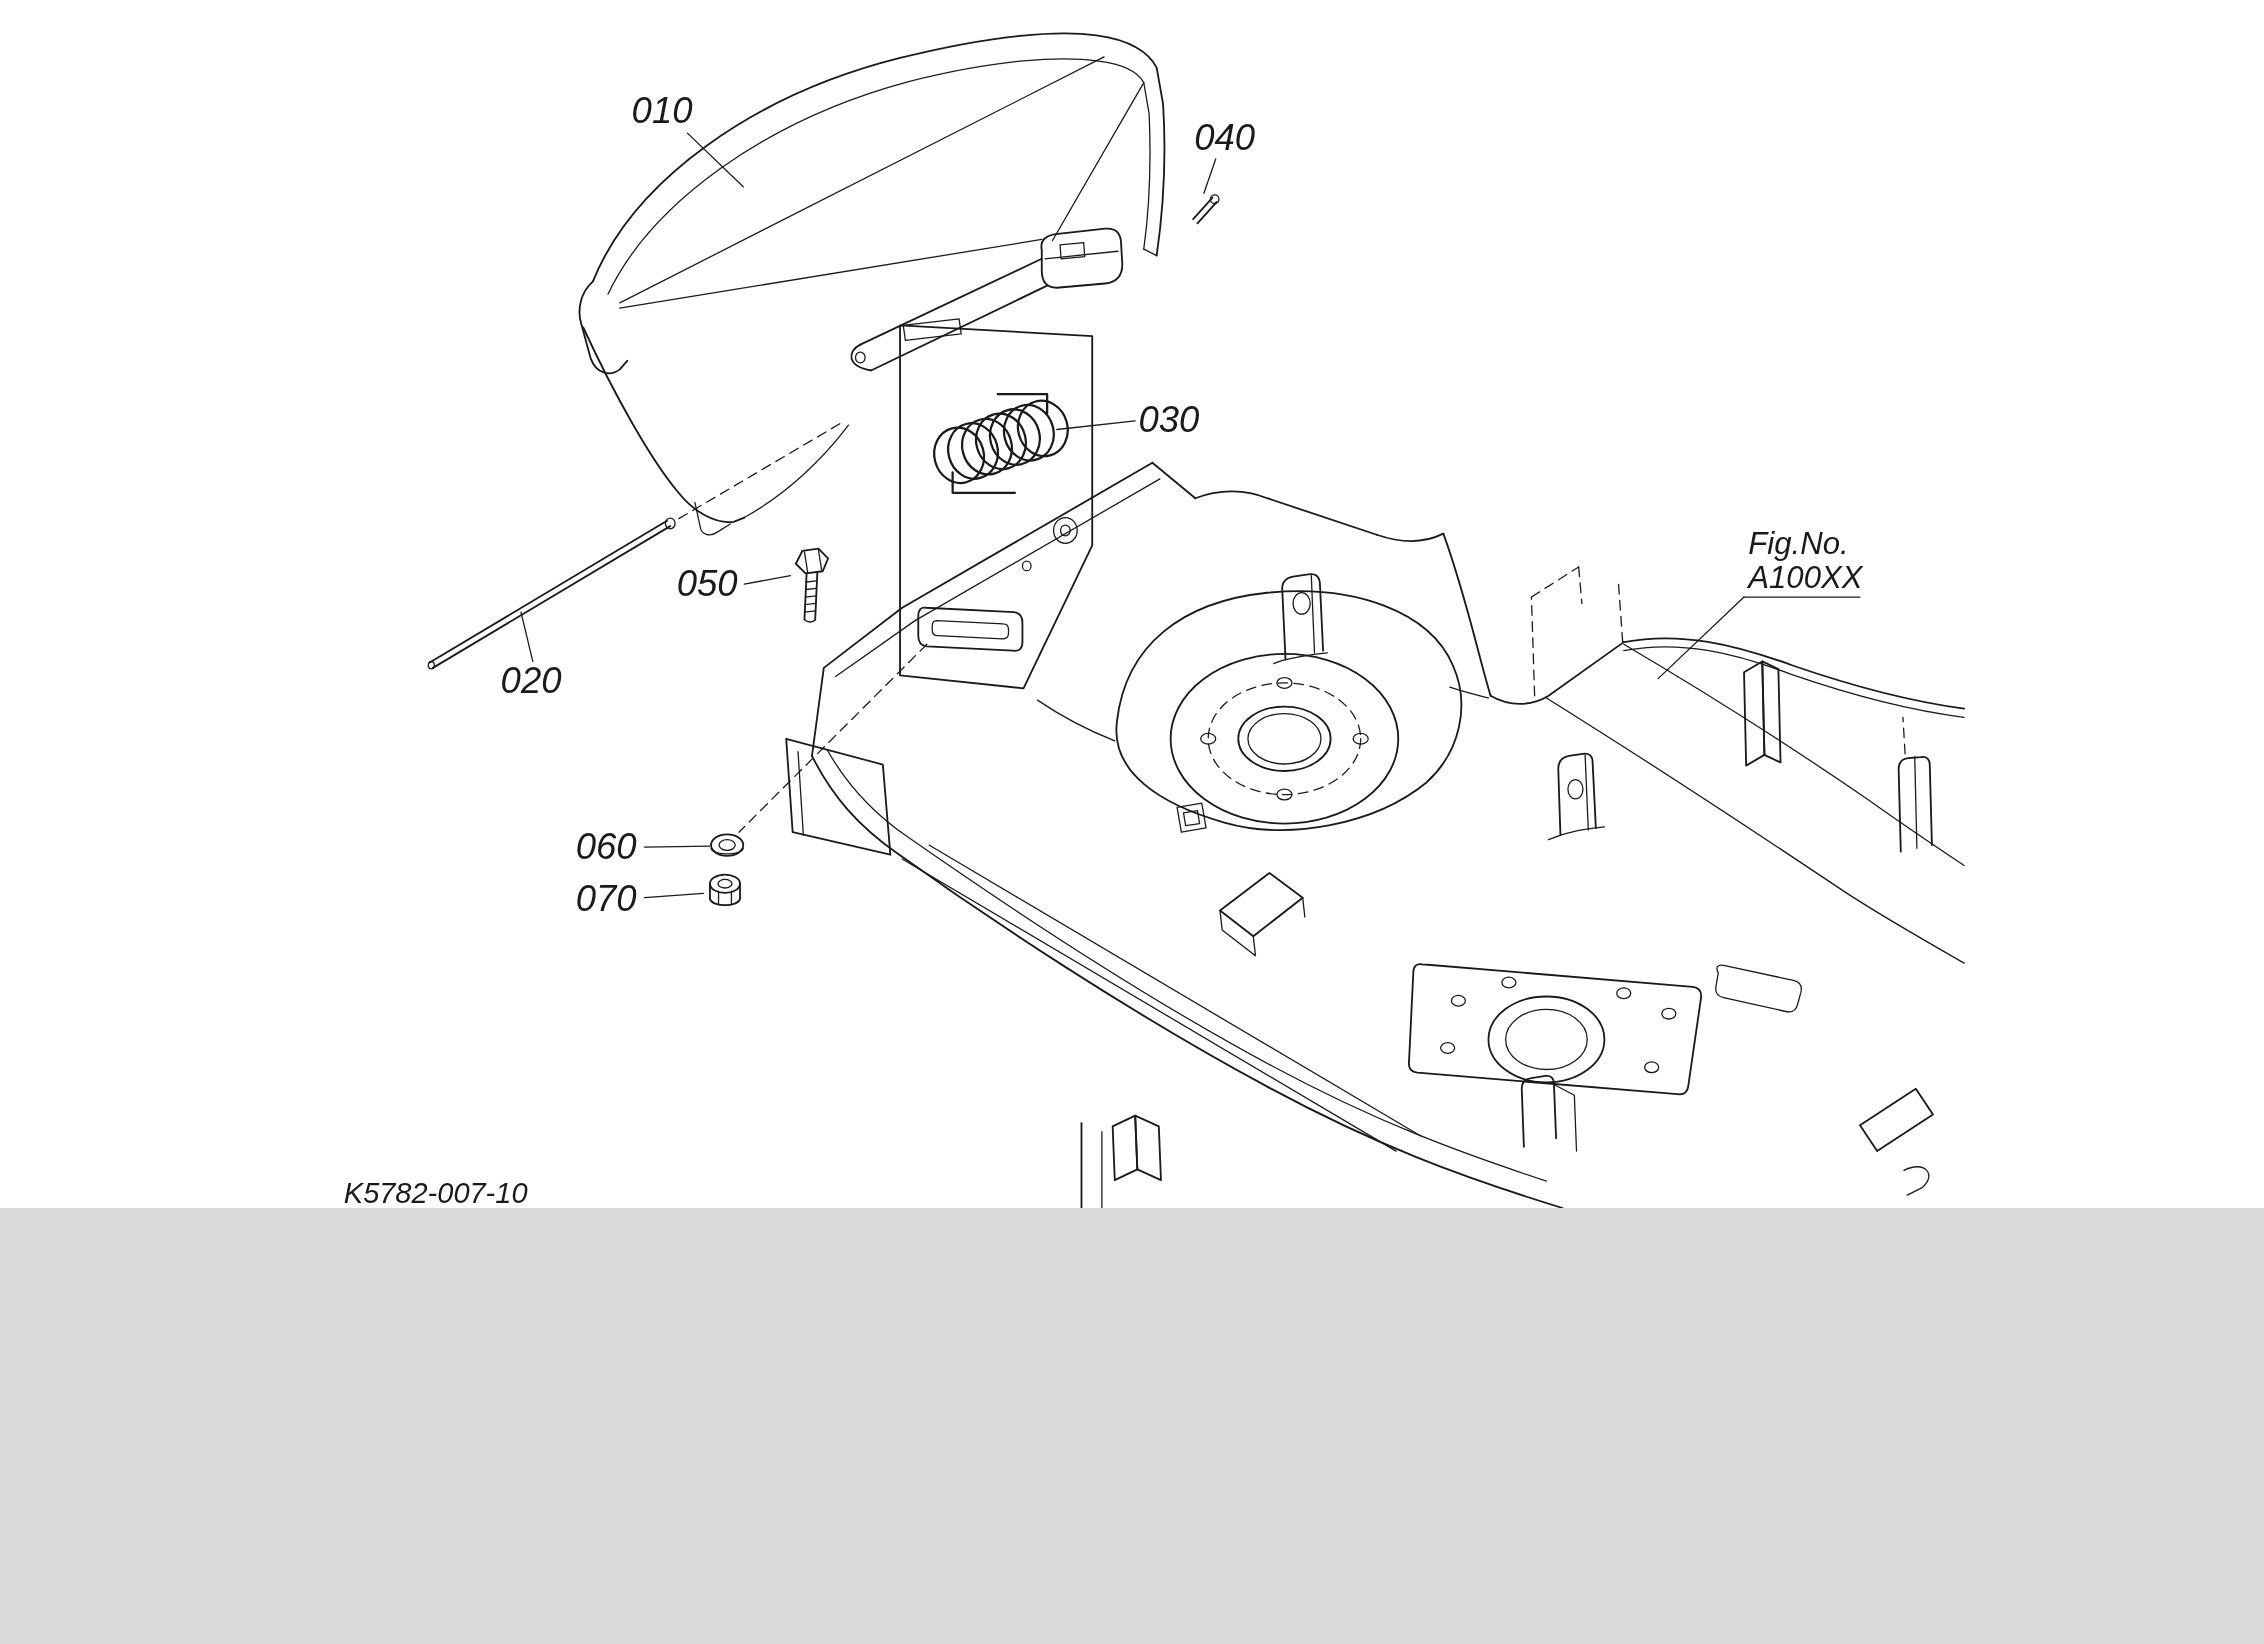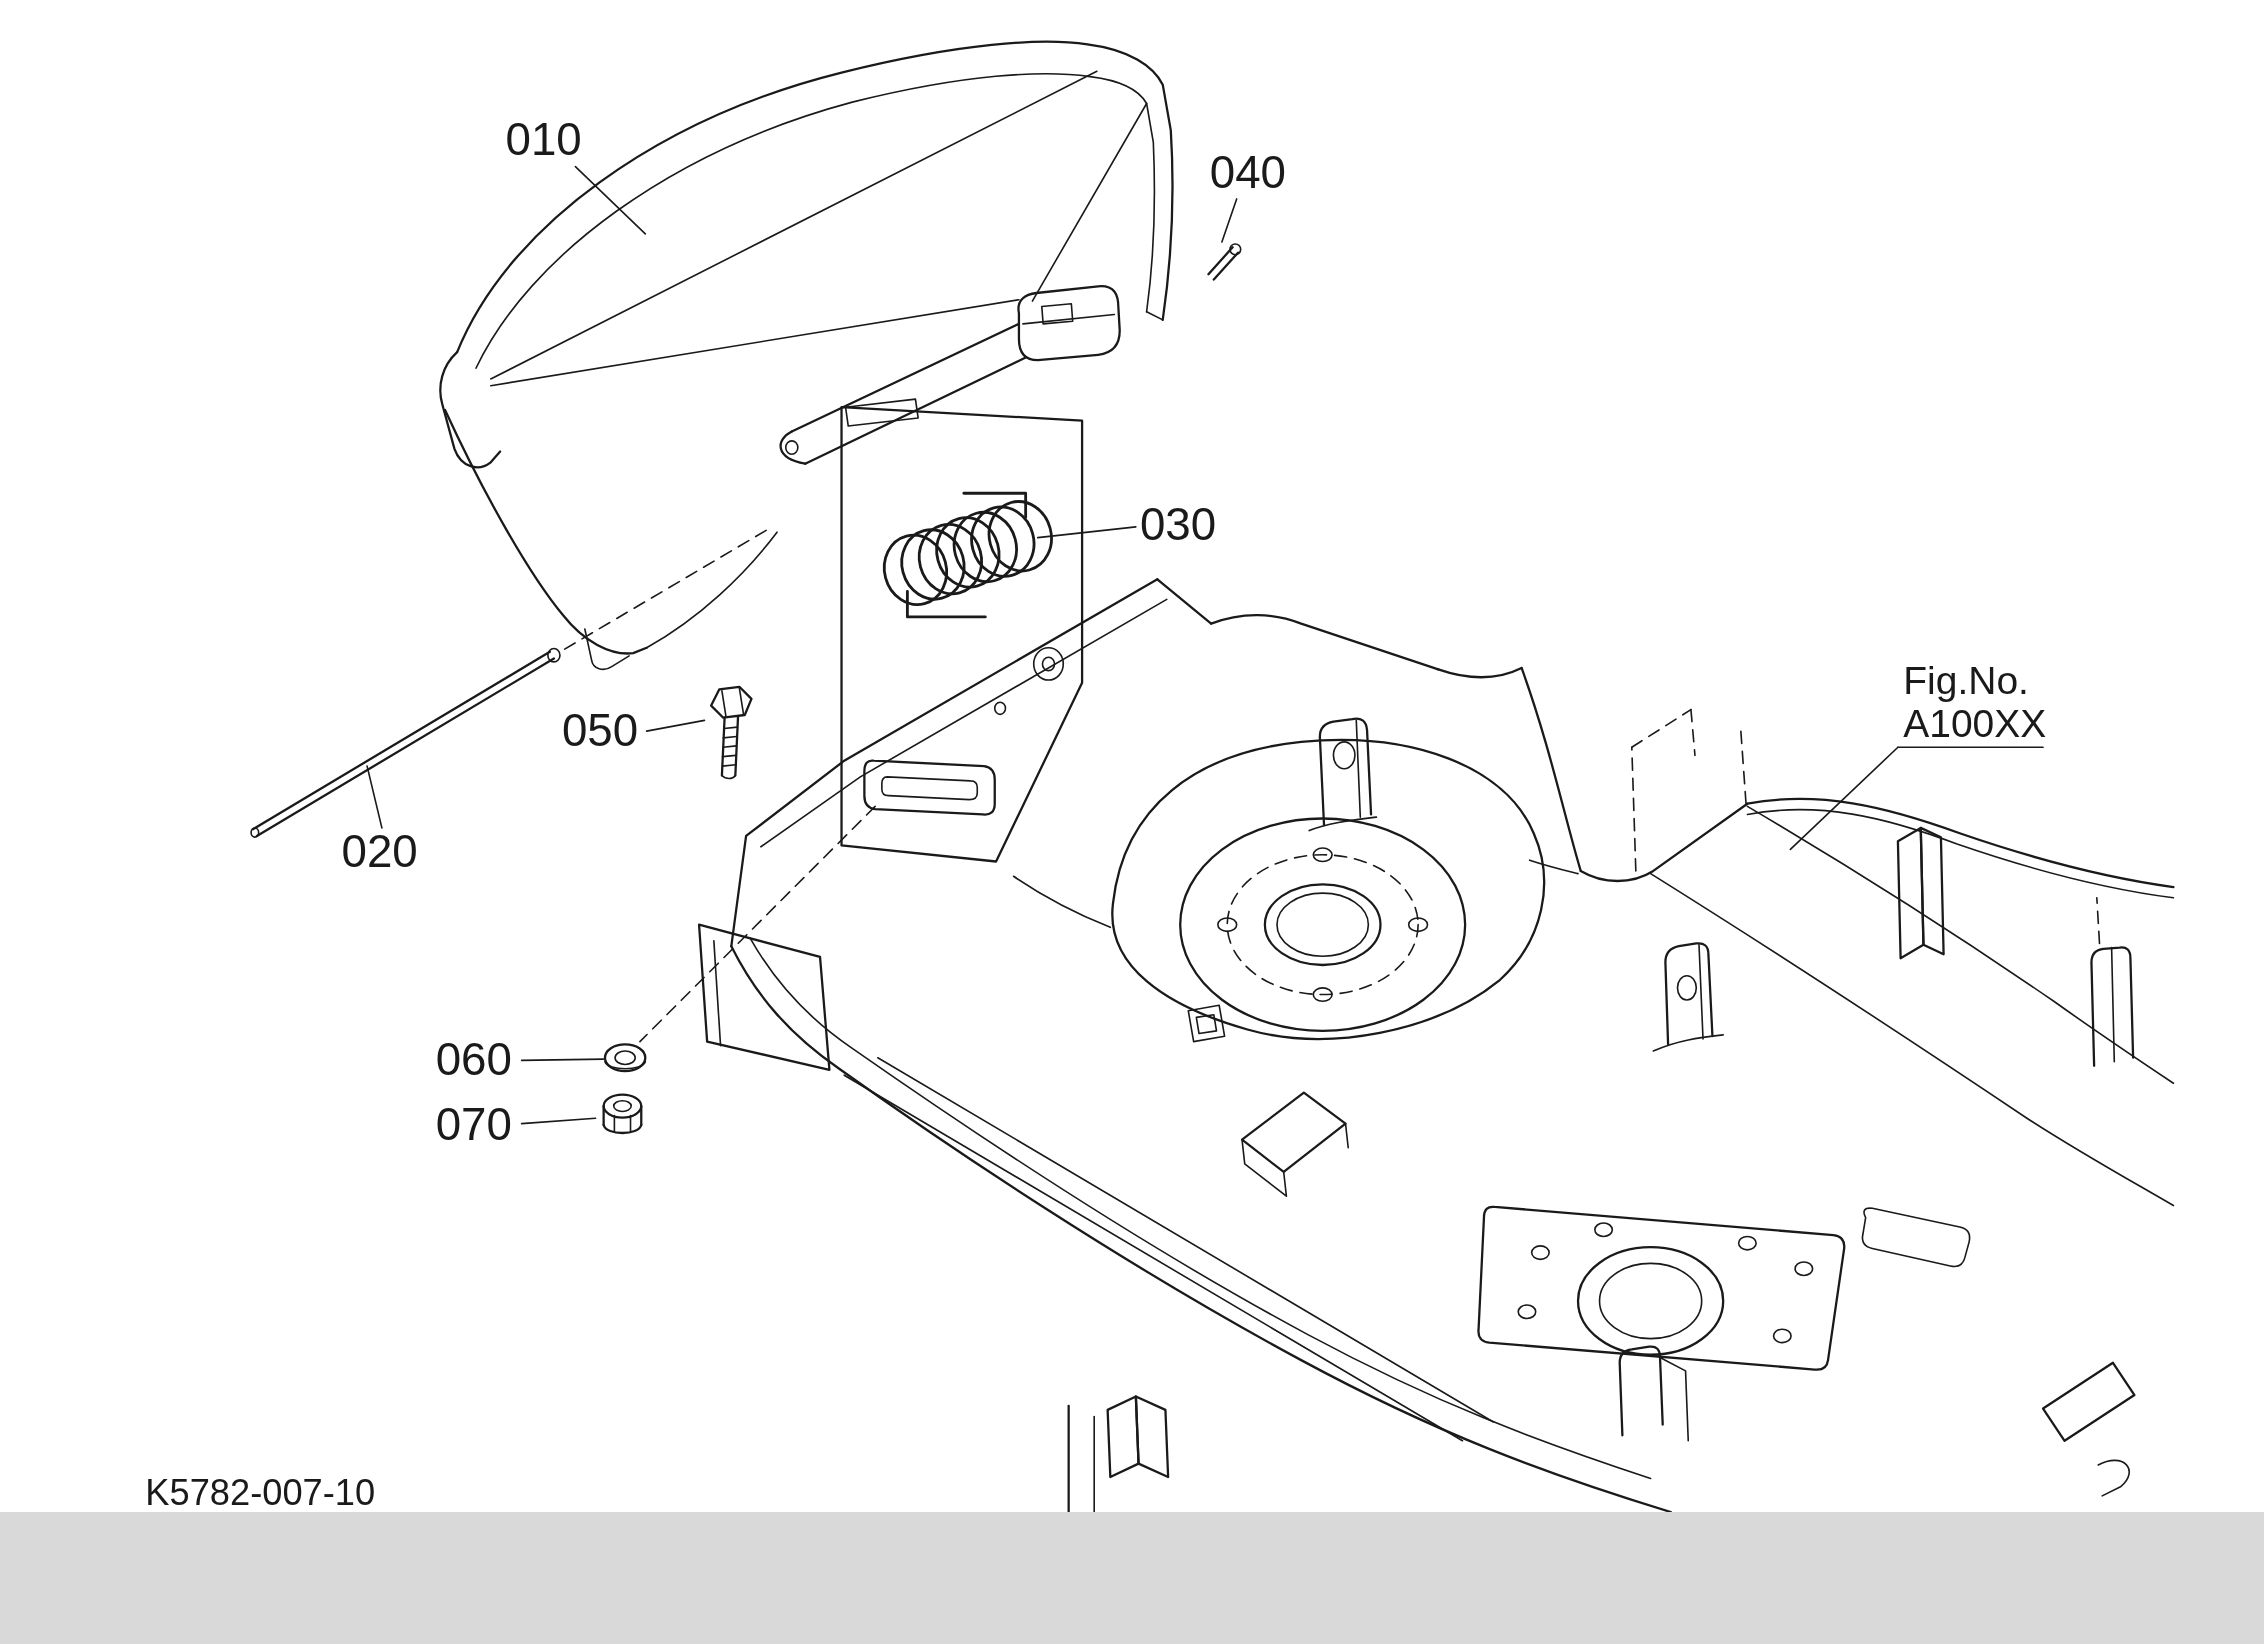--- a/index.html
+++ b/index.html
@@ -1,16 +1,16 @@
 <!DOCTYPE html>
 <html style="--line: #1a1a1a; --bg: #ffffff;"><head>
 <meta charset="utf-8">
 <style>
   html,body{margin:0;padding:0;background:#d9d9d9;}
-  .stage{width:2265px;height:1512px;background:var(--bg,#ffffff);position:relative;overflow:hidden;}
+  .stage{width:2265px;height:1208px;background:var(--bg,#ffffff);position:relative;overflow:hidden;font-style:italic;}
   .stage svg{display:block;width:100%;height:100%;}
   .ln{fill:none;stroke:var(--line,#1a1a1a);stroke-width:1.7;stroke-linecap:round;stroke-linejoin:round;}
   .thin{stroke-width:1.2;}
   .thick{stroke-width:2.1;}
   .dash{stroke-dasharray:9 6;}
   .txt{fill:var(--line,#1a1a1a);font-family:"Liberation Sans","DejaVu Sans",sans-serif;}
   .callout{font-size:34px;}
   .figref{font-size:29px;}
   .docnum{font-size:27px;}
 </style>

